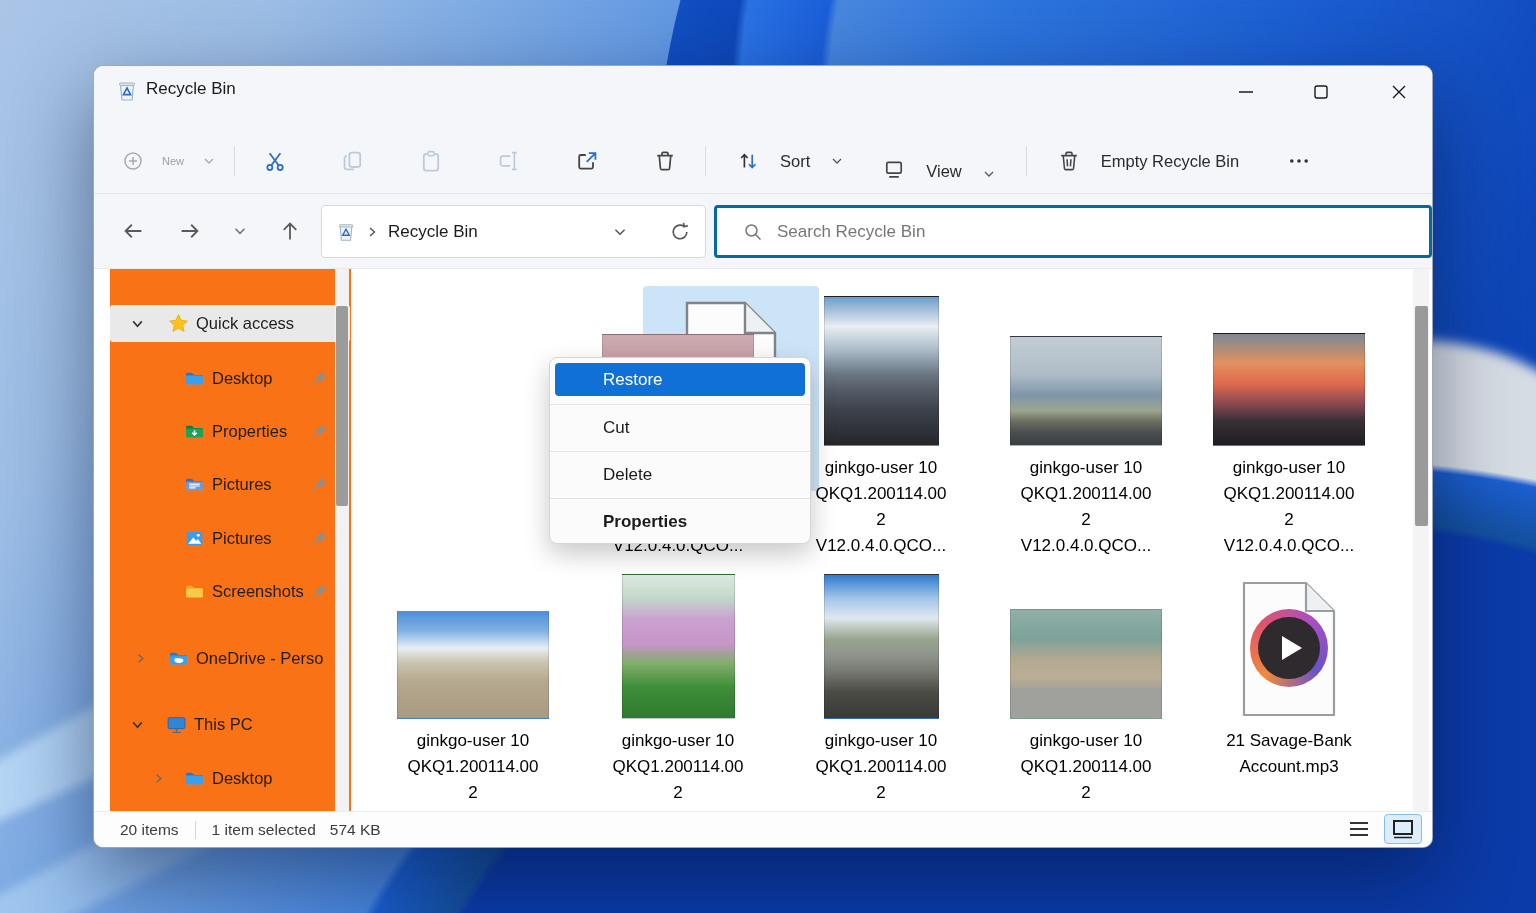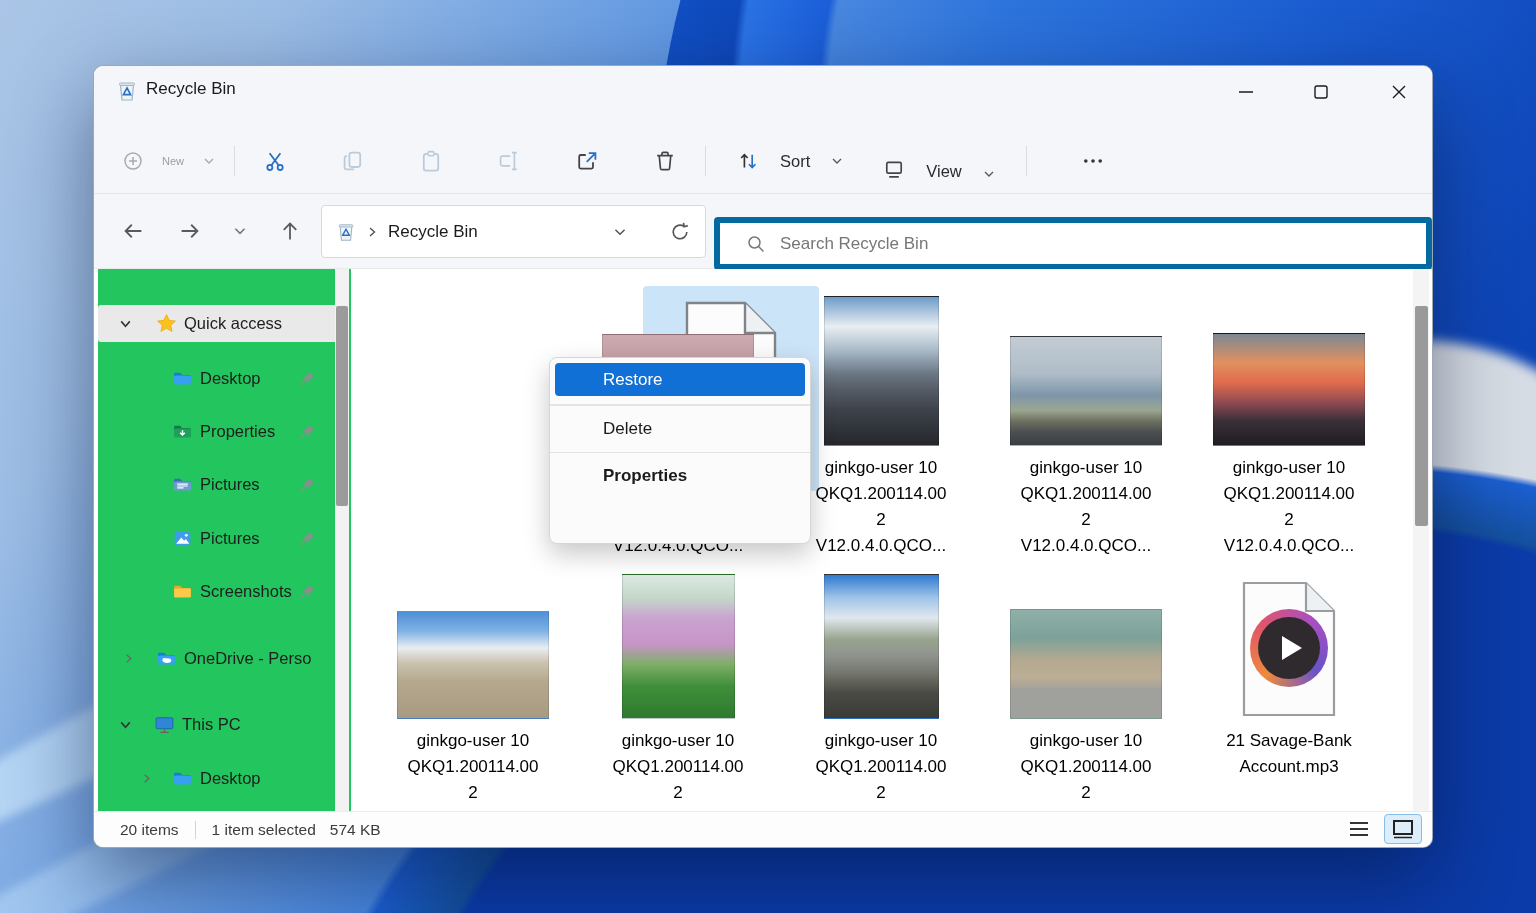--- a/index.html
+++ b/index.html
@@ -38,26 +38,26 @@
   .tb-div { width:1px; height:30px; background:#d9dbde; margin:0 18px; }
   .tb-ic { width:44px; height:40px; display:flex; align-items:center; justify-content:center; border-radius:5px; }
   .tb-group { display:flex; align-items:center; gap:20px; font-size:16.5px; color:#2b2b2b; padding:0 12px; height:40px; border-radius:5px; }
   .muted { opacity:.55; }
 
   
   .navrow { position:absolute; left:0; top:128px; right:0; height:75px; background:#f4f6f9; border-bottom:1px solid #e8eaec; }
   .nav-ic { position:absolute; top:22px; width:30px; height:30px; display:flex; align-items:center; justify-content:center; }
   .addr { position:absolute; left:227px; top:11px; width:385px; height:53px; background:#fff; border:1px solid #d9d9d9; border-radius:4px; display:flex; align-items:center; }
   .addr .crumbtext { font-size:17px; color:#1b1b1b; margin-left:10px; }
-  .searchbox { position:absolute; left:620px; top:23px; width:718px; height:53px; background:#fff; border:6px solid #0369a1; border-radius:4px; display:flex; align-items:center; }
+  .searchbox { position:absolute; left:620px; top:11px; width:718px; height:53px; background:#fff; border:3px solid #0369a1; border-radius:4px; display:flex; align-items:center; }
   .searchbox input { border:none; outline:none; font-size:17px; color:#1b1b1b; flex:1; margin-left:18px; font-family:"Liberation Sans",sans-serif; background:transparent; }
   .searchbox input::placeholder { color:#767676; }
 
   
-  .sidebar { position:absolute; left:4px; top:203px; width:257px; bottom:36px; background:#22c55e; }
+  .sidebar { position:absolute; left:16px; top:203px; width:257px; bottom:36px; background:#f97316; }
   .side-item { position:absolute; left:0; width:240px; height:37px; display:flex; align-items:center; font-size:16.5px; color:#1e1e1e; }
   .side-item.sel { background:#e9e9e9; border-radius:3px; }
   .side-item .chev { position:absolute; }
   .side-item .sicon { position:absolute; width:21px; height:21px; }
   .side-item .slabel { position:absolute; white-space:nowrap; overflow:hidden; }
   .side-item .pin { position:absolute; right:22px; width:17px; height:17px; }
   .sbar-track { position:absolute; left:241px; top:203px; width:14px; bottom:36px; background:#f2f2f2; }
   .sbar-thumb { position:absolute; left:242px; top:240px; width:12px; height:200px; background:#9b9b9b; border-radius:2px; }
 
   
@@ -209,20 +209,26 @@
       <svg width="24" height="24" viewBox="0 0 20 20">
         <rect x="4" y="4.5" width="12" height="9" rx="1.2" fill="none" stroke="#444" stroke-width="1.4"></rect>
         <path d="M6 16.5 H14" stroke="#444" stroke-width="1.4"></path>
         </svg>
       <span>View</span>
       <svg width="14" height="14" viewBox="0 0 14 14">
           <path d="M3 5 L7 9 L11 5" fill="none" stroke="#555" stroke-width="1.3"></path>
         </svg>
     </div>
     <div class="tb-div"></div>
+    <div class="tb-group">
+      <svg width="24" height="24" viewBox="0 0 20 20">
+        <path d="M3.5 5.5 H16.5 M7.5 5.5 V3.8 A1 1 0 0 1 8.5 2.8 H11.5 A1 1 0 0 1 12.5 3.8 V5.5 M5.2 5.5 L6.2 16.2 A1.2 1.2 0 0 0 7.4 17.2 H12.6 A1.2 1.2 0 0 0 13.8 16.2 L14.8 5.5 M8.4 8.5 L8.8 14.5 M11.6 8.5 L11.2 14.5" fill="none" stroke="#444" stroke-width="1.3"></path>
+        </svg>
+      <span>Empty Recycle Bin</span>
+    </div>
     <div class="tb-ic" style="margin-left:26px;">
       <svg width="24" height="24" viewBox="0 0 20 20">
         <circle cx="4" cy="10" r="1.5" fill="#333"></circle>
           <circle cx="10" cy="10" r="1.5" fill="#333"></circle>
           <circle cx="16" cy="10" r="1.5" fill="#333"></circle>
         </svg>
     </div>
   </div>
 
   <div class="navrow">
@@ -512,20 +518,21 @@
       </div>
     </div>
   </div>
 
   <div class="cbar-track"></div>
   <div class="cbar-thumb"></div>
 
   <div class="ctxmenu">
     <div class="mi-restore">Restore</div>
     <div class="msep first"></div>
+    <div class="mi">Cut</div>
     <div class="msep"></div>
     <div class="mi">Delete</div>
     <div class="msep"></div>
     <div class="mi bold">Properties</div>
   </div>
 
   <div class="statusbar">
     <span style="margin-left:26px;">20 items</span>
     <span class="sdiv"></span>
     <span>1 item selected</span>

